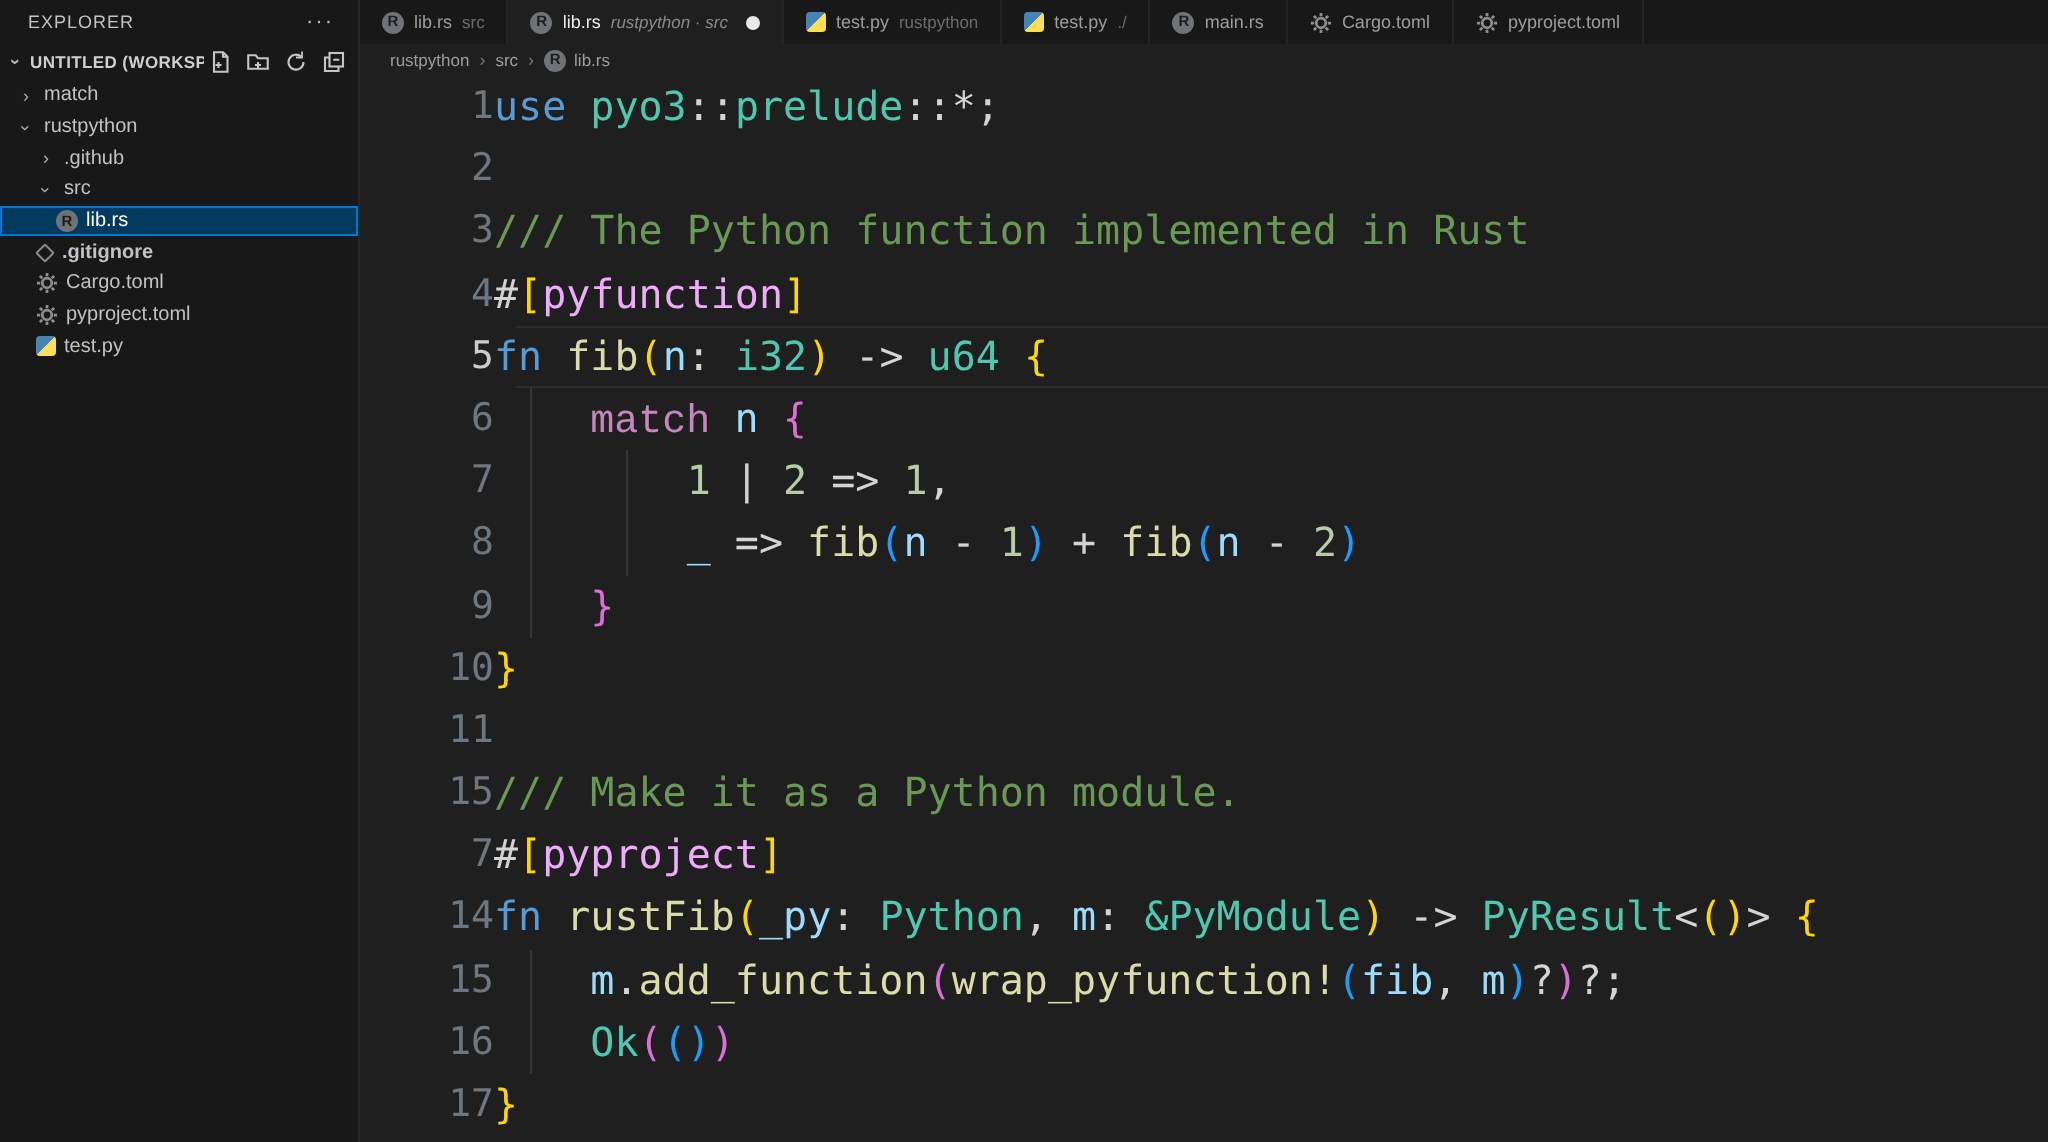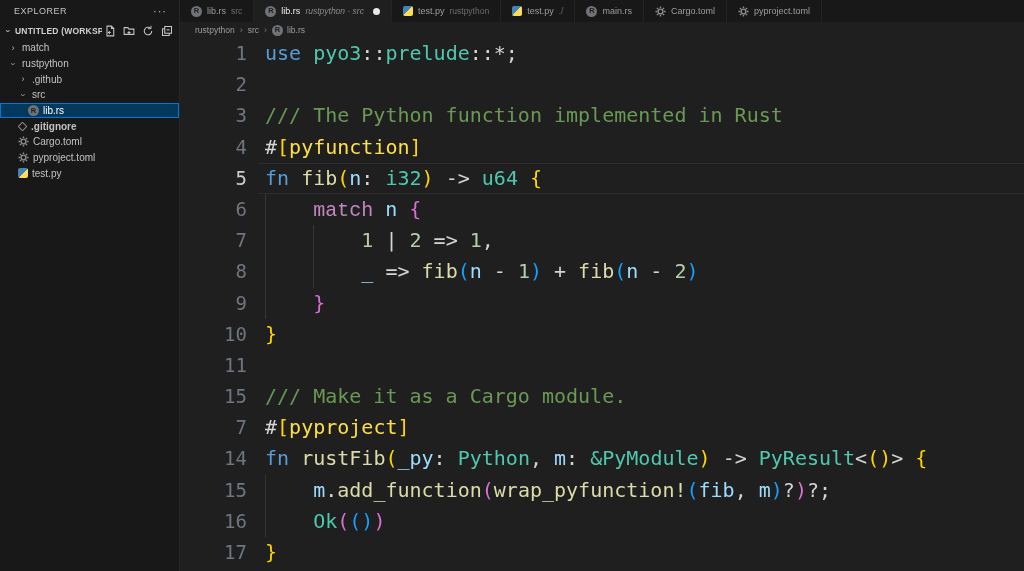--- a/index.html
+++ b/index.html
@@ -80,37 +80,37 @@
   .bc-item { cursor:pointer; display:flex; align-items:center; gap:4px; }
 
   
   .editor { position:relative; background:#1f1f1f; }
   .line {
     position:relative; display:flex; height:31.2px; line-height:31.2px;
     font-family:"DejaVu Sans Mono", monospace; font-size:20px; white-space:pre;
   }
   .ln { width:67px; text-align:right; color:#6e7681; flex:none; font-size:19px; }
   .line.current .ln { color:#cccccc; }
-  .code { margin-left:18px; flex:none; color:#d4d4d4; }
+  .code { flex:none; color:#d4d4d4; }
   .cur-box {
     position:absolute; left:78px; right:0; top:0; bottom:0;
     border-top:1px solid #2d2d2d; border-bottom:1px solid #2d2d2d; pointer-events:none;
   }
   .guide { position:absolute; top:0; bottom:0; width:1px; background:#353535; }
 
   
   .tk-kw  { color:#569cd6; }
   .tk-ctl { color:#c586c0;font-family:Liberation Mono, monospace; }
   .tk-ty  { color:#4ec9b0; }
   .tk-fn  { color:#dcdcaa; }
   .tk-var { color:#9cdcfe; }
   .tk-num { color:#b5cea8; }
   .tk-cm  { color:#6a9955; }
   .tk-pl  { color:#d4d4d4; }
-  .tk-attr{ color:#fde047; }
+  .tk-attr{ color:#f0abfc; }
   .tk-b1  { color:#ffd700; }
   .tk-b2  { color:#da70d6; }
   .tk-b3  { color:#179fff; }
 </style>
 </head>
 <body>
 
 <div class="sidebar">
   <div class="sb-header">
     <span>EXPLORER</span>
@@ -281,20 +281,20 @@
       <div class="line"><span class="ln">2</span><span class="code"></span></div>
       <div class="line"><span class="ln">3</span><span class="code"><span class="tk-cm">/// The Python function implemented in Rust</span></span></div>
       <div class="line"><span class="ln">4</span><span class="code"><span class="tk-pl">#</span><span class="tk-b1">[</span><span class="tk-attr">pyfunction</span><span class="tk-b1">]</span></span></div>
       <div class="line current"><span class="ln">5</span><span class="code"><span class="tk-kw">fn</span><span class="tk-pl"> </span><span class="tk-fn">fib</span><span class="tk-b1">(</span><span class="tk-var">n</span><span class="tk-pl">: </span><span class="tk-ty">i32</span><span class="tk-b1">)</span><span class="tk-pl"> -&gt; </span><span class="tk-ty">u64</span><span class="tk-pl"> </span><span class="tk-b1">{</span></span><span class="cur-box"></span></div>
       <div class="line"><span class="ln">6</span><span class="code"><span class="tk-pl">    </span><span class="tk-ctl">match</span><span class="tk-pl"> </span><span class="tk-var">n</span><span class="tk-pl"> </span><span class="tk-b2">{</span></span><span class="guide" style="left: 85px;"></span></div>
       <div class="line"><span class="ln">7</span><span class="code"><span class="tk-pl">        </span><span class="tk-num">1</span><span class="tk-pl"> | </span><span class="tk-num">2</span><span class="tk-pl"> =&gt; </span><span class="tk-num">1</span><span class="tk-pl">,</span></span><span class="guide" style="left: 85px;"></span><span class="guide" style="left: 133.2px;"></span></div>
       <div class="line"><span class="ln">8</span><span class="code"><span class="tk-pl">        </span><span class="tk-var">_</span><span class="tk-pl"> =&gt; </span><span class="tk-fn">fib</span><span class="tk-b3">(</span><span class="tk-var">n</span><span class="tk-pl"> - </span><span class="tk-num">1</span><span class="tk-b3">)</span><span class="tk-pl"> + </span><span class="tk-fn">fib</span><span class="tk-b3">(</span><span class="tk-var">n</span><span class="tk-pl"> - </span><span class="tk-num">2</span><span class="tk-b3">)</span></span><span class="guide" style="left: 85px;"></span><span class="guide" style="left: 133.2px;"></span></div>
       <div class="line"><span class="ln">9</span><span class="code"><span class="tk-pl">    </span><span class="tk-b2">}</span></span><span class="guide" style="left: 85px;"></span></div>
       <div class="line"><span class="ln">10</span><span class="code"><span class="tk-b1">}</span></span></div>
       <div class="line"><span class="ln">11</span><span class="code"></span></div>
-      <div class="line"><span class="ln">15</span><span class="code"><span class="tk-cm">/// Make it as a Cargo module.</span></span></div>
+      <div class="line"><span class="ln">15</span><span class="code"><span class="tk-cm">/// Make it as a Python module.</span></span></div>
       <div class="line"><span class="ln">7</span><span class="code"><span class="tk-pl">#</span><span class="tk-b1">[</span><span class="tk-attr">pyproject</span><span class="tk-b1">]</span></span></div>
       <div class="line"><span class="ln">14</span><span class="code"><span class="tk-kw">fn</span><span class="tk-pl"> </span><span class="tk-fn">rustFib</span><span class="tk-b1">(</span><span class="tk-var">_py</span><span class="tk-pl">: </span><span class="tk-ty">Python</span><span class="tk-pl">, </span><span class="tk-var">m</span><span class="tk-pl">: </span><span class="tk-ty">&amp;PyModule</span><span class="tk-b1">)</span><span class="tk-pl"> -&gt; </span><span class="tk-ty">PyResult</span><span class="tk-pl">&lt;</span><span class="tk-b1">(</span><span class="tk-b1">)</span><span class="tk-pl">&gt; </span><span class="tk-b1">{</span></span></div>
       <div class="line"><span class="ln">15</span><span class="code"><span class="tk-pl">    </span><span class="tk-var">m</span><span class="tk-pl">.</span><span class="tk-fn">add_function</span><span class="tk-b2">(</span><span class="tk-fn">wrap_pyfunction!</span><span class="tk-b3">(</span><span class="tk-var">fib</span><span class="tk-pl">, </span><span class="tk-var">m</span><span class="tk-b3">)</span><span class="tk-pl">?</span><span class="tk-b2">)</span><span class="tk-pl">?;</span></span><span class="guide" style="left: 85px;"></span></div>
       <div class="line"><span class="ln">16</span><span class="code"><span class="tk-pl">    </span><span class="tk-ty">Ok</span><span class="tk-b2">(</span><span class="tk-b3">(</span><span class="tk-b3">)</span><span class="tk-b2">)</span></span><span class="guide" style="left: 85px;"></span></div>
       <div class="line"><span class="ln">17</span><span class="code"><span class="tk-b1">}</span></span></div>
     </div>
 </div>
 
 </body></html>

